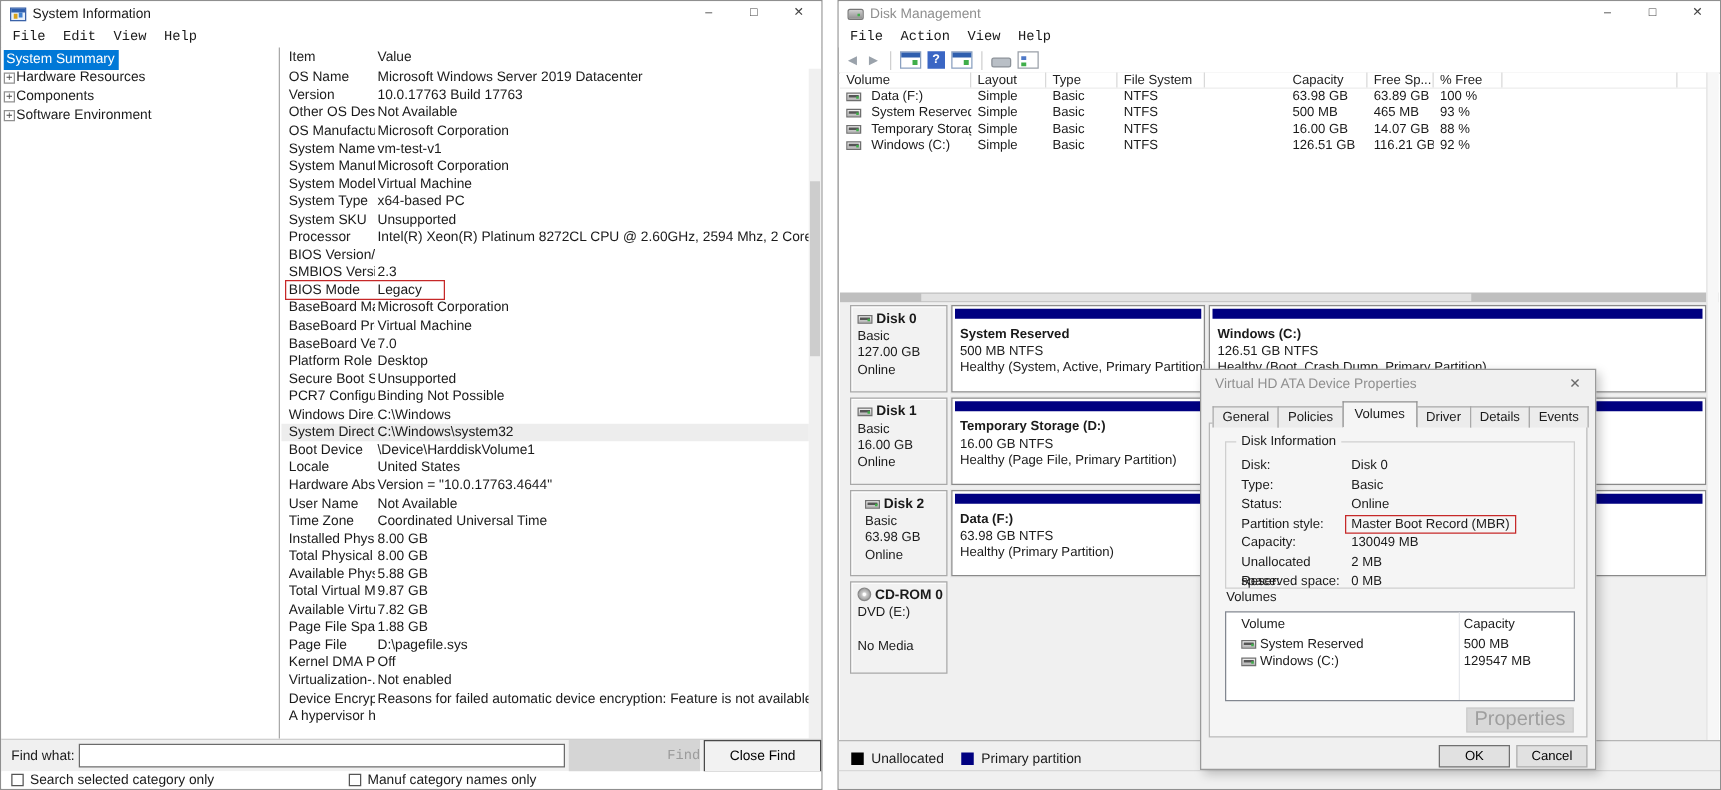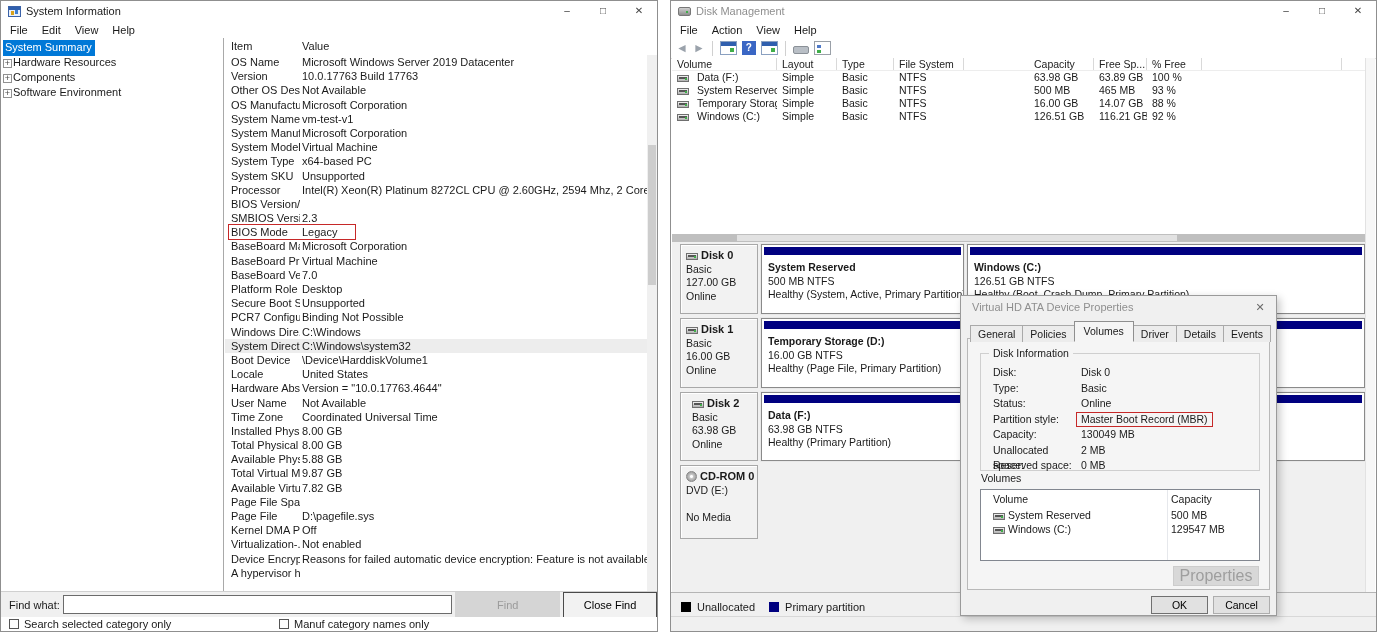--- a/index.html
+++ b/index.html
@@ -10,21 +10,21 @@
   #si-win { left:0; top:0; width:658px; height:632px; z-index:1; }
   #dm-win { left:670px; top:0; width:707px; height:632px; z-index:1; }
 
   .titlebar { position:relative; height:20px; display:flex; align-items:center; padding-left:7px; background:#fff; }
   .titlebar .title { margin-left:5px; font-size:11px; }
   #dm-win .title { color:#8f8f8f; }
   .win-controls { position:absolute; right:0; top:0; display:flex; }
   .wc { width:36px; height:20px; text-align:center; line-height:19px; font-size:10px; color:#444; }
 
   .menubar { height:17px; display:flex; align-items:center; padding-left:2px; background:#fff; }
-  .menu-item { padding:1px 7px; }
+  .menu-item { padding:1px 7px;font-family:Liberation Mono, monospace; }
 
   
   .app-ico { width:13px; height:11px; border:1px solid #3a62a8; background:#e8f0fb; position:relative; }
   .app-ico::before { content:""; position:absolute; left:0; right:0; top:0; height:3px; background:#2f5fae; }
   .app-ico::after { content:""; position:absolute; left:2px; bottom:1px; width:3px; height:4px; background:#d9a21a; box-shadow:4px -1px 0 #3f7fd0; }
 
   .si-tree { position:absolute; top:37px; left:0; width:223px; bottom:40px; border-right:1px solid #a9a9a9; padding:2px 0 0 1px; background:#fff; }
   .tree-sel { display:inline-block; background:#0078d7; color:#fff; padding:0 3px 1px 2px; margin-left:1px; }
   .tree-row { height:15px; line-height:15px; white-space:nowrap; }
   .expand-box { display:inline-block; width:9px; height:9px; border:1px solid #919191; background:#fff; color:#4d4d4d; font-size:9px; line-height:7px; text-align:center; margin:0 1px 0 1px; vertical-align:0px; }
@@ -36,21 +36,21 @@
   .c1 { flex:0 0 75px; padding-left:6px; white-space:nowrap; overflow:hidden; }
   .c2 { flex:1; padding-left:2px; white-space:nowrap; overflow:hidden; }
   .row-gray { background:#ededed; }
   .row-red::after { content:""; position:absolute; left:3px; top:-1px; width:126px; height:14px; border:1px solid #c62828; }
   .si-scroll { position:absolute; right:0; top:17px; bottom:0; width:10px; background:#f0f0f0; }
   .si-thumb { position:absolute; left:1px; right:1px; top:90px; height:140px; background:#cdcdcd; }
 
   .si-findbar { position:absolute; left:0; right:0; bottom:14px; height:26px; background:#f0f0f0; border-top:1px solid #d0d0d0; display:flex; align-items:center; }
   .find-label { margin-left:8px; width:54px; }
   .find-input { width:390px; height:19px; border:1px solid #6b6b6b; background:#fff; font-family:inherit; font-size:11px; padding:0 4px; }
-  .btn-find { width:105px; height:26px; margin-left:3px; background:#d5d5d5; color:#9b9b9b; border:none; font-family:Liberation Sans, sans-serif; font-size:11px; }
+  .btn-find { width:105px; height:26px; margin-left:3px; background:#d5d5d5; color:#9b9b9b; border:none; font-family:Liberation Mono, monospace; font-size:11px;text-align:right; }
   .btn-closefind { width:94px; height:26px; margin-left:3px; background:#f2f2f2; border:1px solid #4a4a4a; font-family:inherit; font-size:11px; }
   .si-checkrow { position:absolute; left:0; right:0; bottom:0; height:14px; background:#fff; }
   .cb-group { position:absolute; top:0; height:14px; display:flex; align-items:center; }
   .cb { width:10px; height:10px; border:1px solid #555; background:#fff; display:inline-block; margin-right:5px; }
 
   
   .dm-ico { width:13px; height:9px; border:1px solid #777; border-radius:2px; background:linear-gradient(#cfcfcf,#8f8f8f); position:relative; }
   .dm-ico::after { content:""; position:absolute; right:2px; top:3px; width:2px; height:2px; background:#3fae49; }
 
   .toolbar { height:21px; display:flex; align-items:center; gap:5px; padding-left:5px; border-bottom:1px solid #e0e0e0; }
@@ -310,20 +310,21 @@
           <span class="c2">9.87 GB</span>
         </div>
 
         <div class="si-row">
           <span class="c1">Available Virtu...</span>
           <span class="c2">7.82 GB</span>
         </div>
 
         <div class="si-row">
           <span class="c1">Page File Space</span>
+          <span class="c2">1.88 GB</span>
         </div>
 
         <div class="si-row">
           <span class="c1">Page File</span>
           <span class="c2">D:\pagefile.sys</span>
         </div>
 
         <div class="si-row">
           <span class="c1">Kernel DMA Pr...</span>
           <span class="c2">Off</span>

